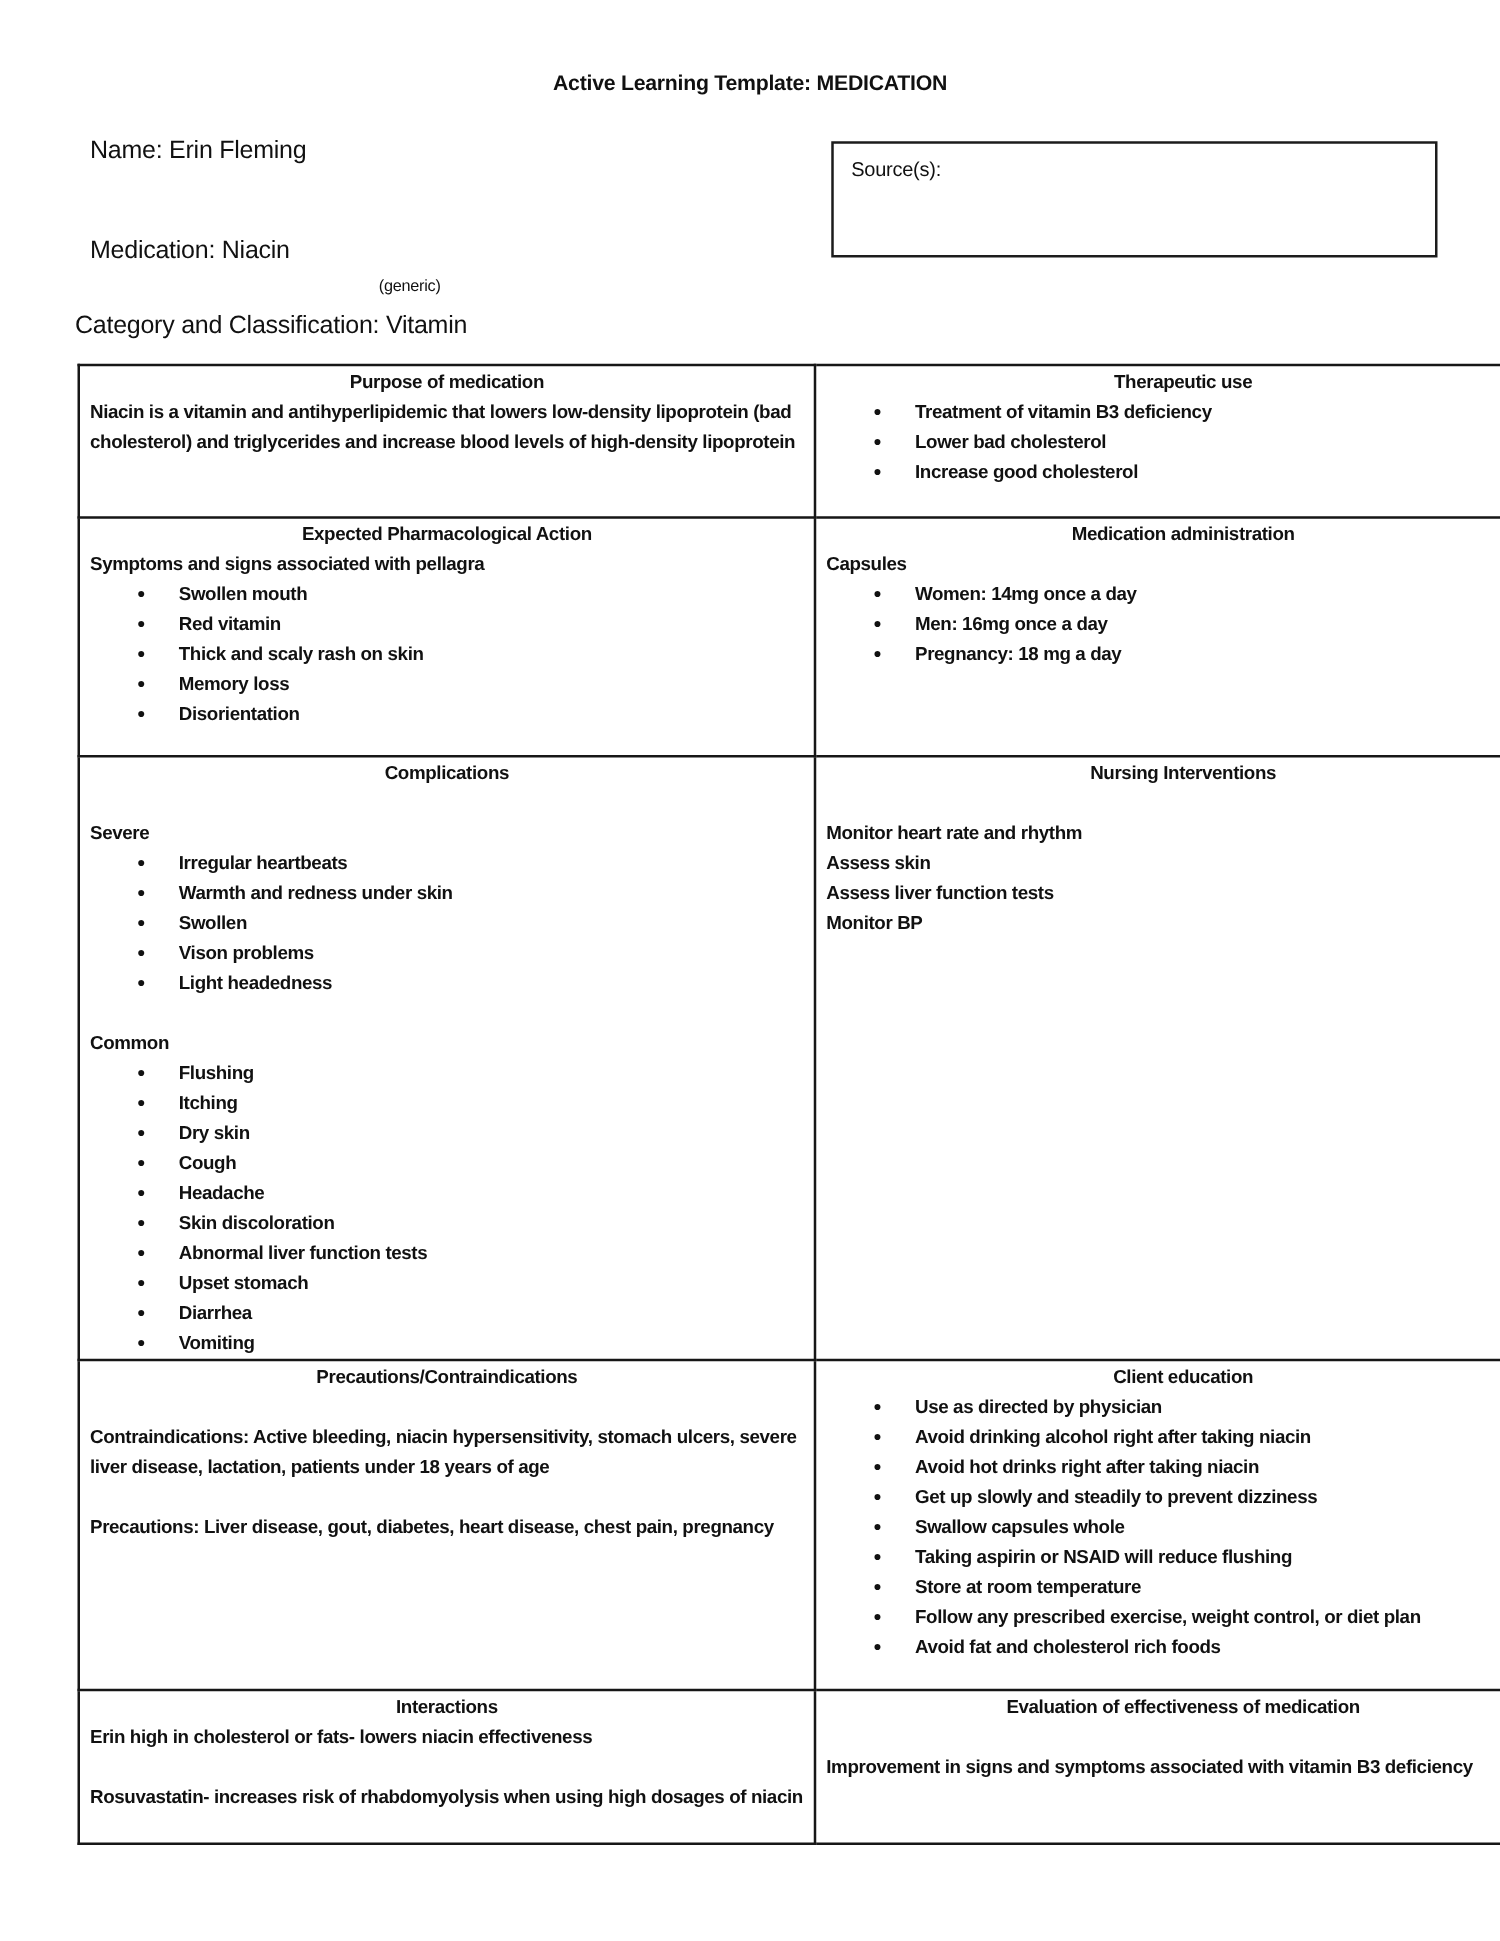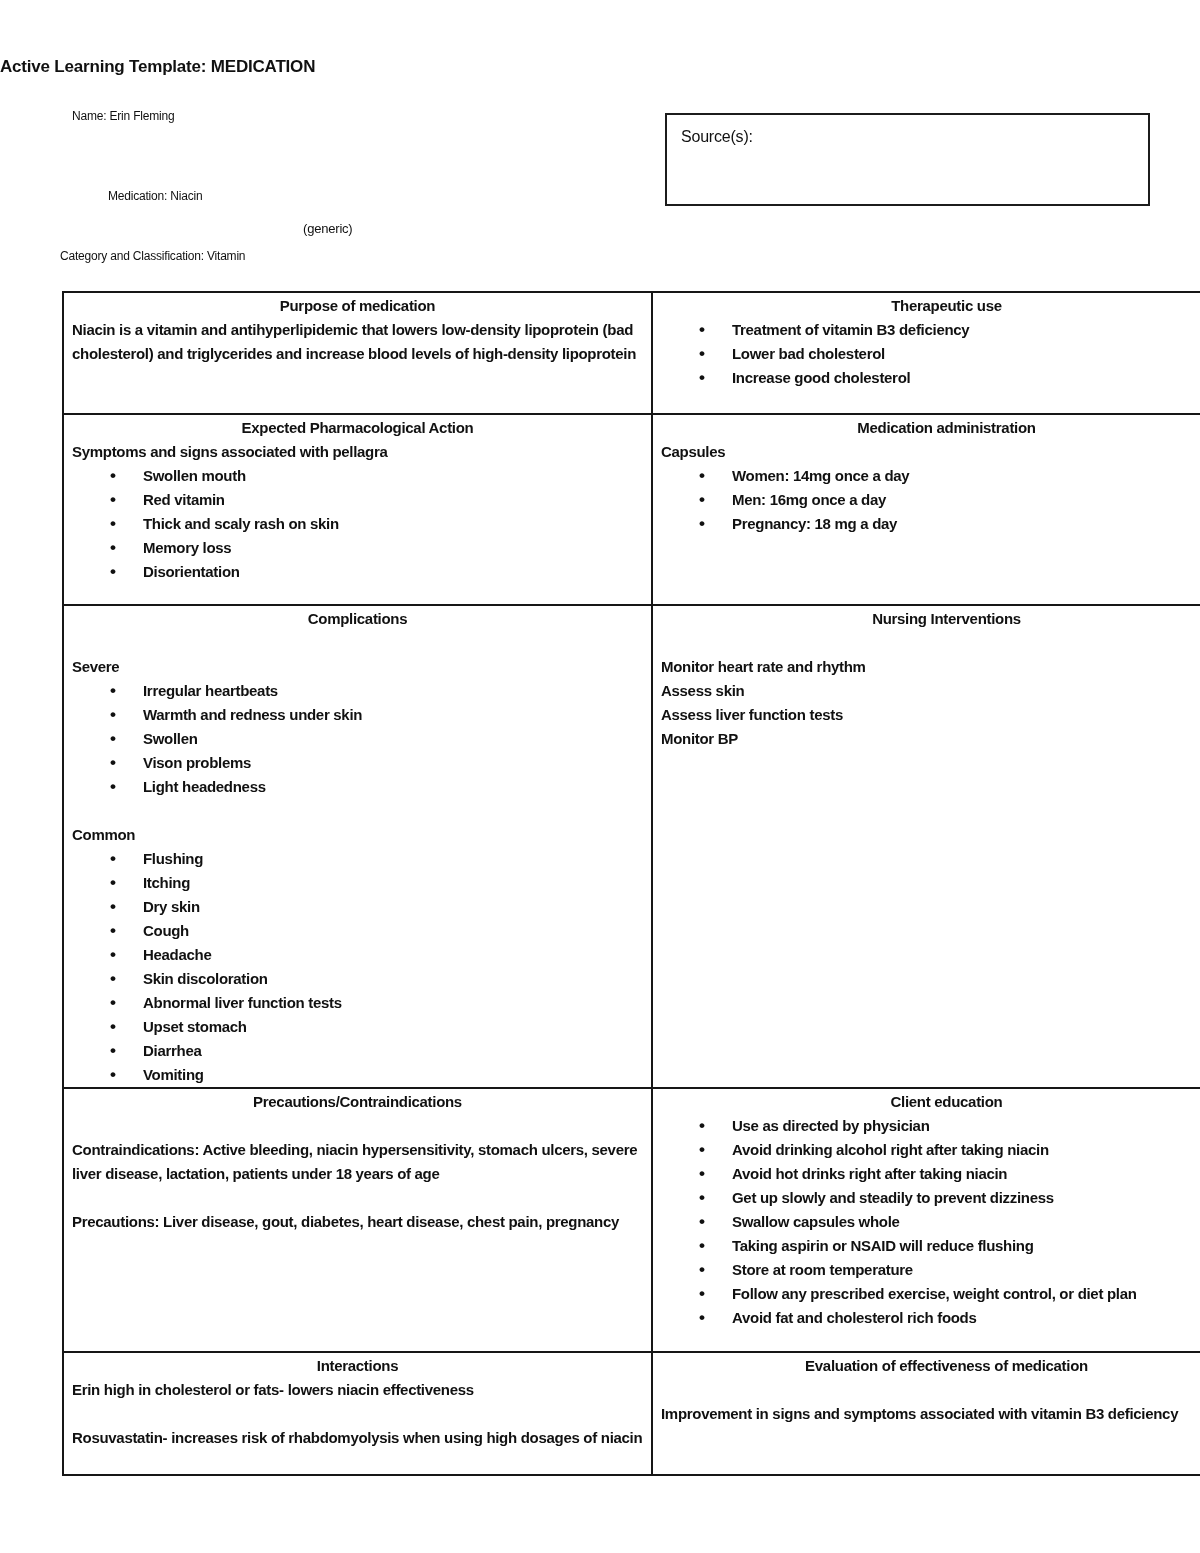--- a/index.html
+++ b/index.html
@@ -10,26 +10,27 @@
     position: relative;
     font-family: "Liberation Sans", sans-serif;
     color: #111111;
   }
   .page { position: absolute; inset: 0; background: #ffffff; }
 
   
   .doc-title {
     position: absolute;
     top: 57px; left: 0; width: 100%;
+    text-align: center;
     font-size: 17px; font-weight: bold;
     letter-spacing: -0.2px;
   }
-  .hdr-line { position: absolute; font-size: 12px; letter-spacing: -0.2px; }
+  .hdr-line { position: absolute; font-size: 20px; letter-spacing: -0.2px; }
   .hdr-name     { top: 109px; left: 72px; }
-  .hdr-med      { top: 189px; left: 72px; margin-left: 36px; }
+  .hdr-med      { top: 189px; left: 72px; }
   .hdr-generic  { top: 221px; left: 303px; font-size: 13px; }
   .hdr-category { top: 249px; left: 60px; }
 
   .source-box {
     position: absolute;
     top: 113px; left: 625px;
     width: 485px; height: 93px;
     border: 2px solid #1c1c1c;
     background: #ffffff;
     margin-left: 40px;

